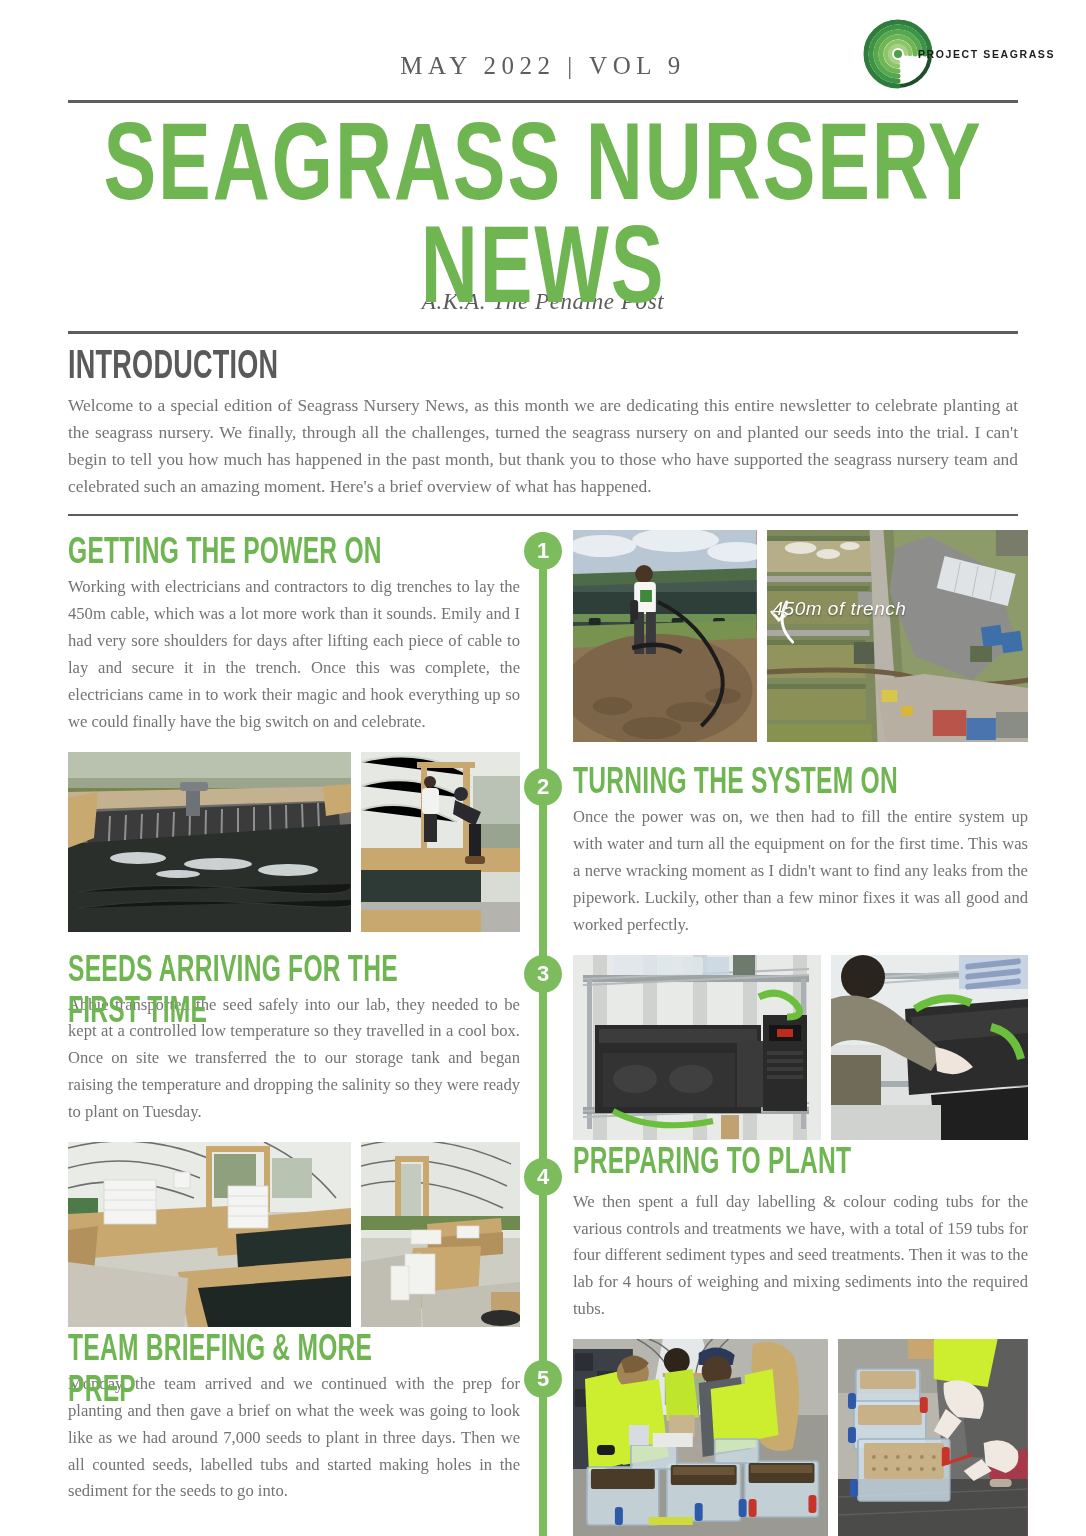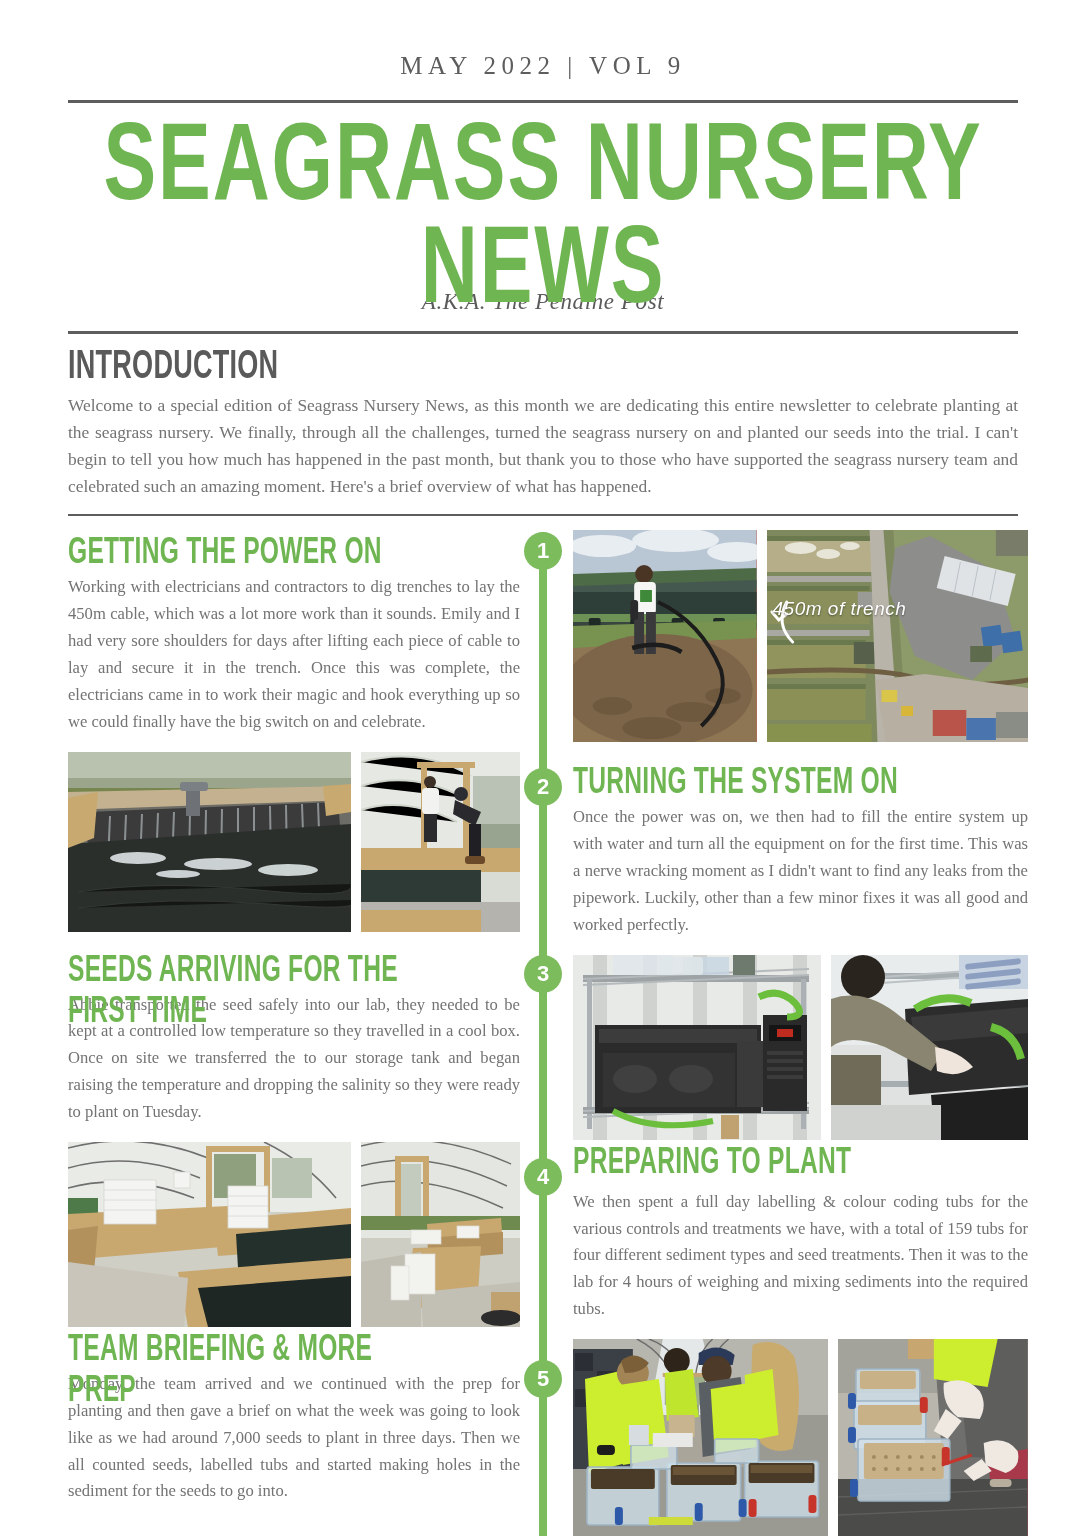--- a/index.html
+++ b/index.html
@@ -111,20 +111,35 @@
   .annot-arrow { position: absolute; left: 14px; top: 47%; width: 60px; height: 58px; }
 </style>
 </head>
 <body>
 
 <div class="page">
 
   <div class="masthead">
     <div class="issue-line">MAY 2022 | VOL 9</div>
 
+    <div class="logo-wrap">
+      <svg viewBox="0 0 168 72" width="168" height="72">
+        <g fill="none" stroke-linecap="round">
+          <circle cx="42" cy="36" r="32" stroke="#1f4f2a" stroke-width="4"></circle>
+          <path d="M74 36 A32 32 0 1 0 42 68" stroke="#2e7d3c" stroke-width="5" fill="none"></path>
+          <path d="M69 36 A27 27 0 1 0 42 63" stroke="#3d9447" stroke-width="5" fill="none"></path>
+          <path d="M64 36 A22 22 0 1 0 42 58" stroke="#56a84f" stroke-width="5" fill="none"></path>
+          <path d="M59 36 A17 17 0 1 0 42 53" stroke="#6fb552" stroke-width="5" fill="none"></path>
+          <path d="M54 36 A12 12 0 1 0 42 48" stroke="#8cc46a" stroke-width="4.5" fill="none"></path>
+          <path d="M50 36 A8 8 0 1 0 42 44" stroke="#a6d184" stroke-width="4" fill="none"></path>
+          <circle cx="42" cy="36" r="4" fill="#4e9e49" stroke="none"></circle>
+        </g>
+      </svg>
+      <div class="logo-text">PROJECT SEAGRASS</div>
+    </div>
   </div>
 
   <div class="rule"></div>
 
   <div class="title-block">
     <div class="main-title">SEAGRASS NURSERY NEWS</div>
     <div class="subtitle">A.K.A. The Pendine Post</div>
   </div>
 
   <div class="rule"></div>

